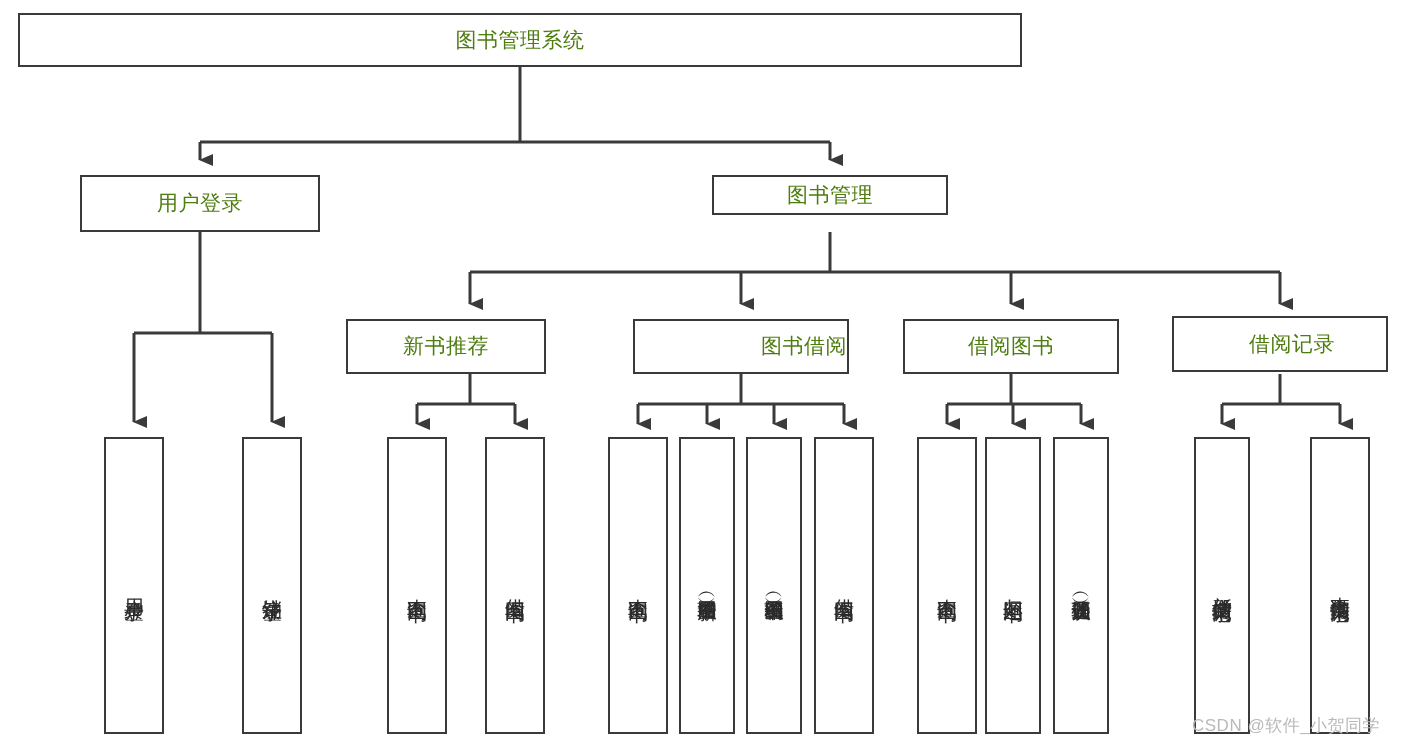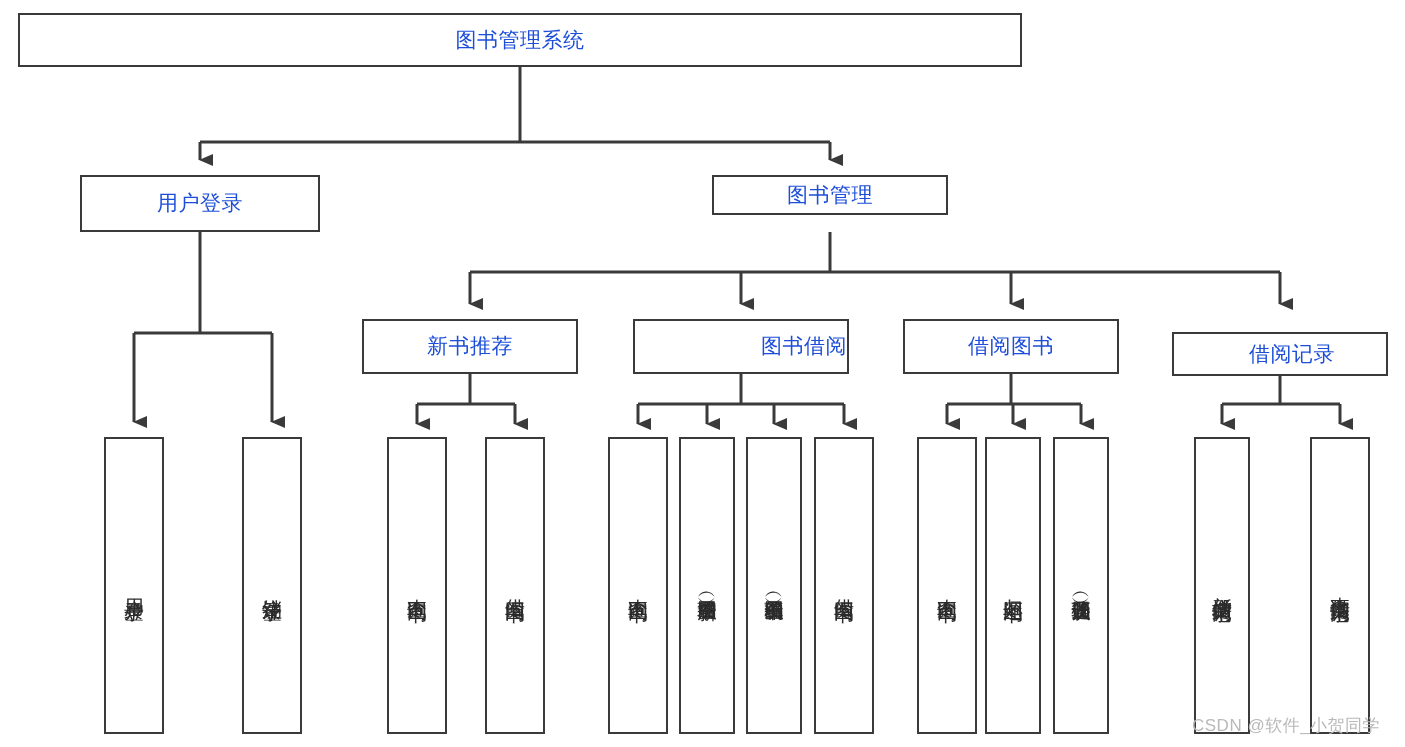--- a/index.html
+++ b/index.html
@@ -34,21 +34,21 @@
     display: flex;
     align-items: center;
     justify-content: center;
     color: #2b2b2b;
   }
   .node-label {
     font-size: 21px;
     line-height: 1.15;
     letter-spacing: 0.5px;
     white-space: nowrap;
-    color: #1d4ed8;
+    color: #4d7c0f;
   }
   .leaf-box {
     position: absolute;
     box-sizing: border-box;
     border: 2px solid #3a3a3a;
     background: #ffffff;
     display: flex;
     align-items: center;
     justify-content: center;
   }
@@ -128,30 +128,30 @@
     <span class="node-label">图书管理系统</span>
   </div>
 
   <div class="node-box" style="left:80px; top:175px; width:240px; height:57px;">
     <span class="node-label">用户登录</span>
   </div>
   <div class="node-box" style="left:712px; top:175px; width:236px; height:40px;">
     <span class="node-label">图书管理</span>
   </div>
 
-  <div class="node-box" style="left:362px; top:319px; width:216px; height:55px;">
+  <div class="node-box" style="left:346px; top:319px; width:200px; height:55px;">
     <span class="node-label">新书推荐</span>
   </div>
   <div class="node-box" style="left:633px; top:319px; width:216px; height:55px;justify-content:flex-end;">
     <span class="node-label">图书借阅</span>
   </div>
   <div class="node-box" style="left:903px; top:319px; width:216px; height:55px;">
     <span class="node-label">借阅图书</span>
   </div>
-  <div class="node-box" style="left:1172px; top:332px; width:216px; height:44px;padding-left:24px;">
+  <div class="node-box" style="left:1172px; top:316px; width:216px; height:56px;padding-left:24px;">
     <span class="node-label">借阅记录</span>
   </div>
 
   <div class="leaf-box" style="left:104px; top:437px; width:60px; height:297px;">
     <span class="leaf-label">用户登录</span>
   </div>
   <div class="leaf-box" style="left:242px; top:437px; width:60px; height:297px;">
     <span class="leaf-label">注销登录</span>
   </div>
 

